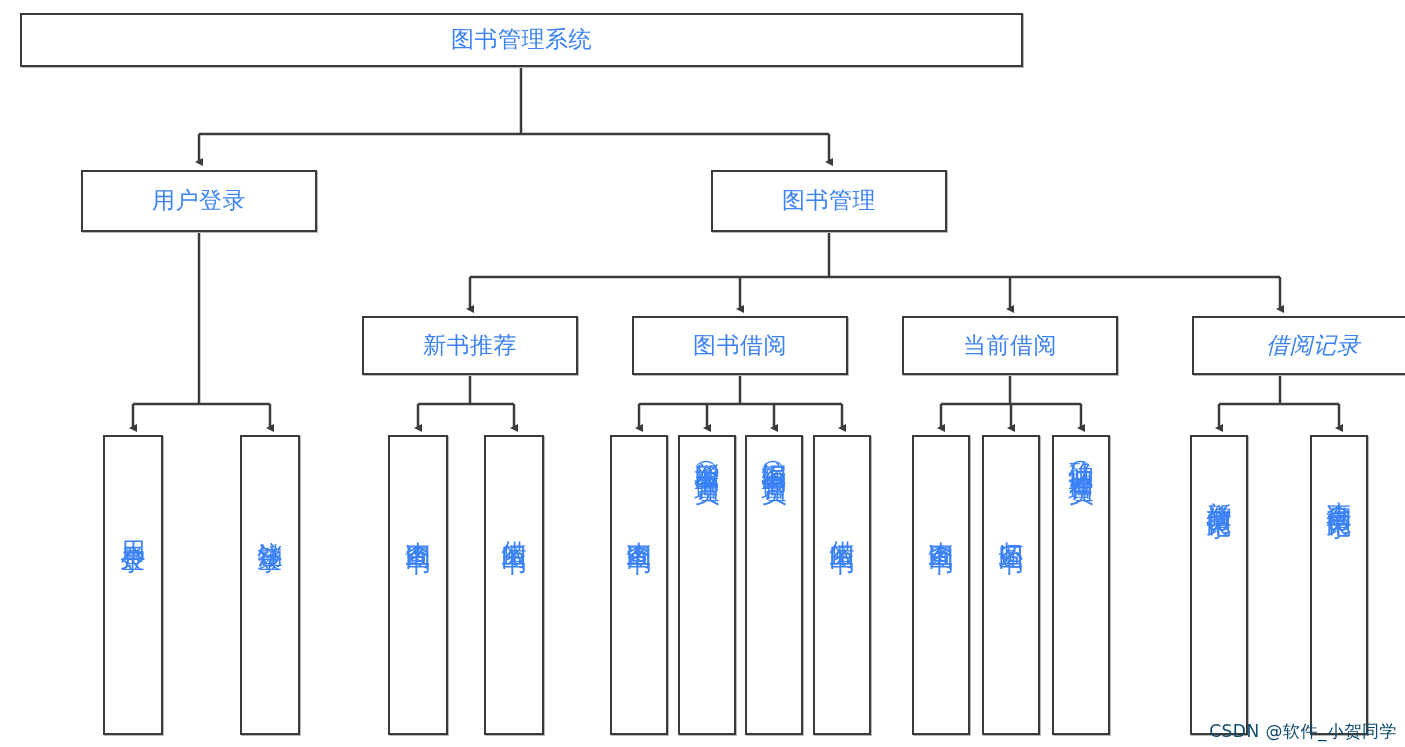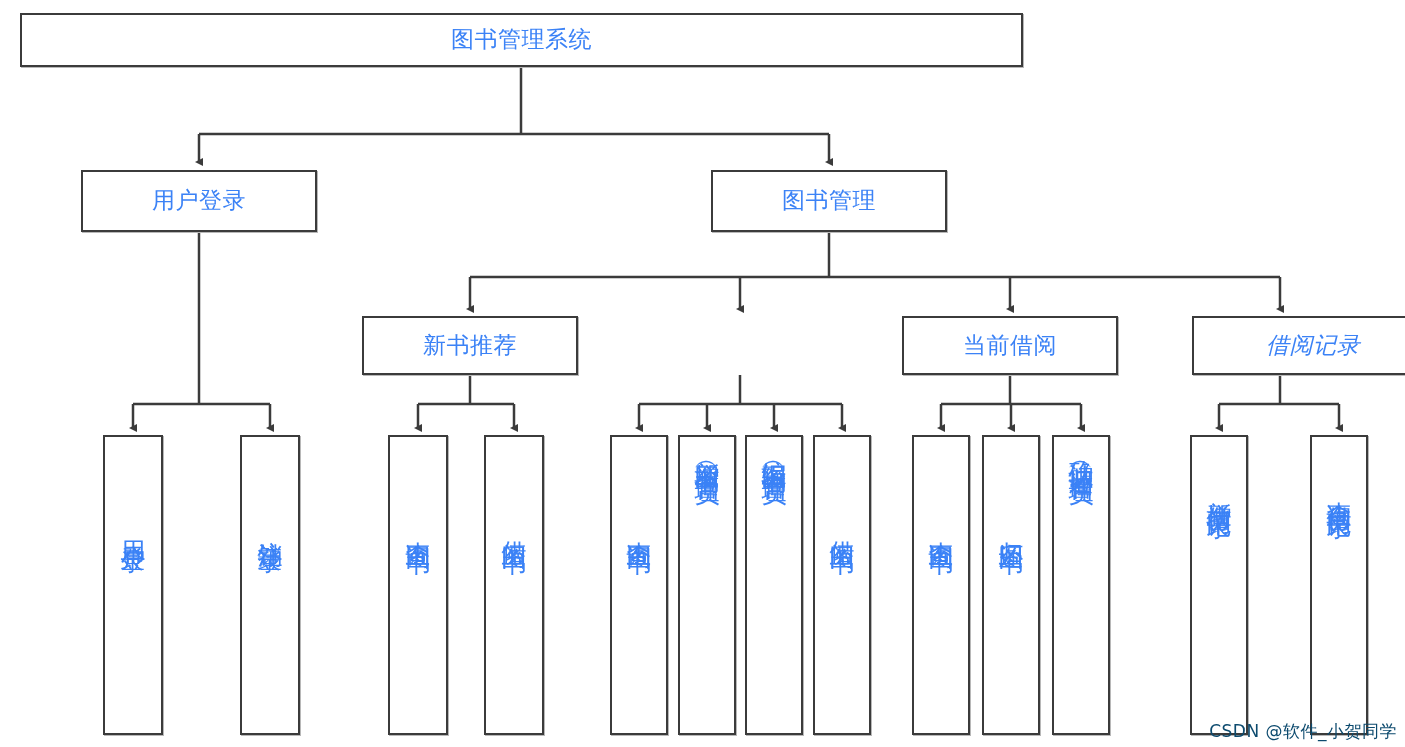--- a/index.html
+++ b/index.html
@@ -131,20 +131,23 @@
   <div class="node horizontal" style="left:81px; top:170px; width:236px; height:62px;">
     <span class="label">用户登录</span>
   </div>
   <div class="node horizontal" style="left:711px; top:170px; width:236px; height:62px;">
     <span class="label">图书管理</span>
   </div>
 
   <div class="node horizontal" style="left:362px; top:316px; width:216px; height:59px;">
     <span class="label">新书推荐</span>
   </div>
+  <div class="node horizontal" style="left:632px; top:316px; width:216px; height:59px;">
+    <span class="label">图书借阅</span>
+  </div>
   <div class="node horizontal" style="left:902px; top:316px; width:216px; height:59px;">
     <span class="label">当前借阅</span>
   </div>
   <div class="node horizontal" style="left:1192px; top:316px; width:242px; height:59px;font-style:italic;">
     <span class="label">借阅记录</span>
   </div>
 
   <div class="node vertical" style="left:103px; top:435px; width:60px; height:300px; padding-top:84px;">
     <span class="label">用户登录</span>
   </div>

